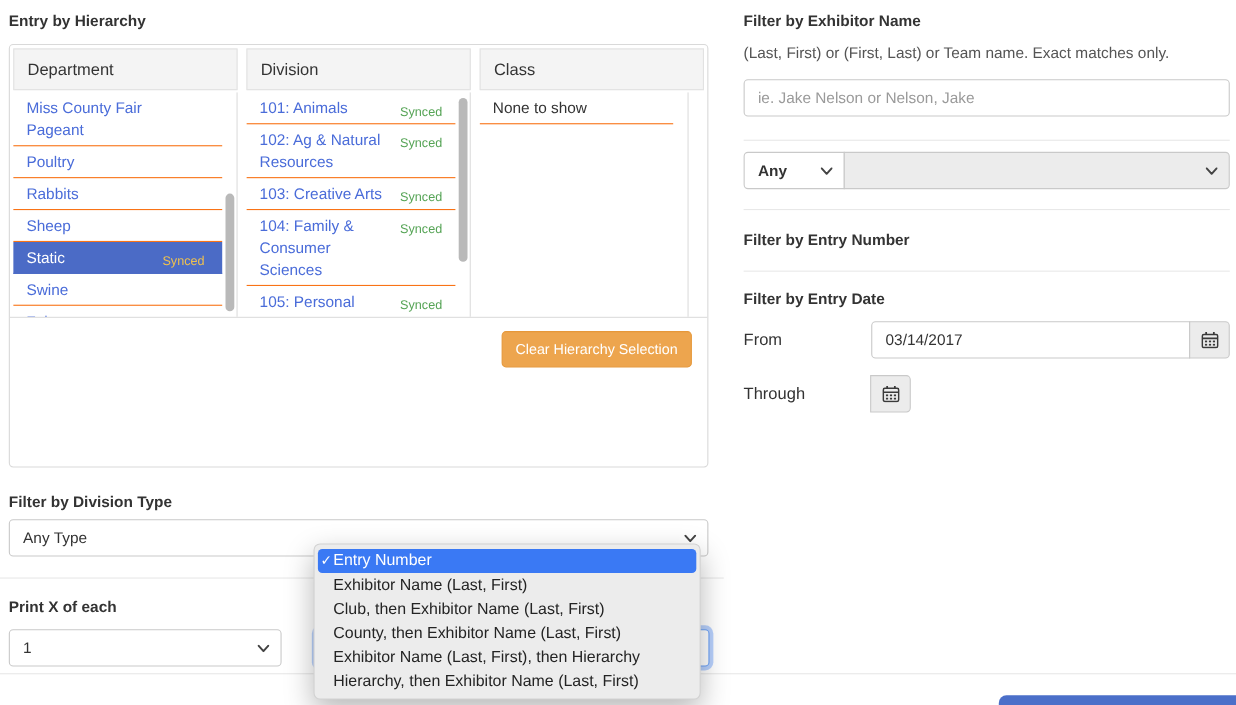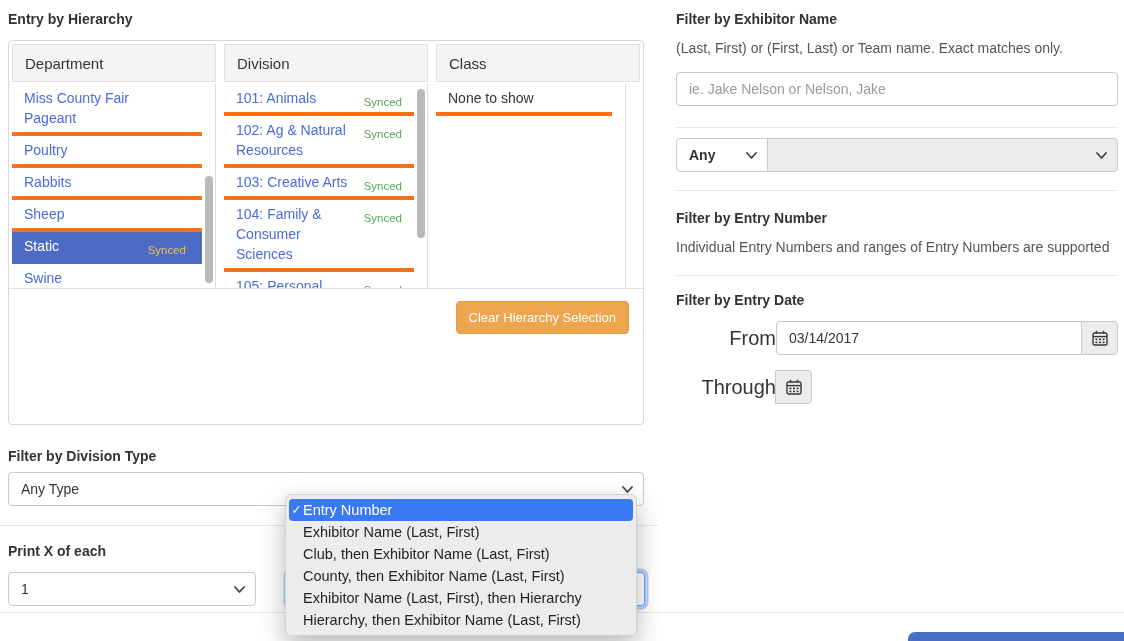--- a/index.html
+++ b/index.html
@@ -20,21 +20,21 @@
   
   .ltitle { margin:11px 0 13px 8px; }
   .hpanel { margin-left:8px; width:636px; height:385px; border:1px solid #d9d9d9; border-radius:4px; }
   .hcols { display:flex; gap:8px; padding:3px 3px 0 3px; }
   .hcol { flex:1; min-width:0; }
   .hcol-h { height:38px; background:#f4f4f4; border:1px solid #e2e2e2;
             display:flex; align-items:center; padding:0 12px; font-size:15px; color:#333; }
   .hcol-b { height:204px; margin-top:2px; border-right:1px solid #ddd; position:relative; overflow:hidden; }
   .hcol-b.narrow { width:190px; }
   .hrow { position:relative; padding:4px 58px 4px 12px; margin-right:13px;
-          border-bottom:4px solid #f97316; font-size:14px; line-height:20px;
+          border-bottom:1px solid #f97316; font-size:14px; line-height:20px;
           color:#4a6cd9; cursor:pointer; }
   .hrow.plain { color:#333; padding-right:12px; margin-right:13px; cursor:default; }
   .hrow.selected { background:#4b6bc6; color:#ffffff; border-bottom-color:#4b6bc6; }
   .badge-gold  { position:absolute; right:16px; top:8px; font-size:11.5px; color:#eec04f; }
   .badge-green { position:absolute; right:12px; top:8px; font-size:11.5px; color:#56a456; }
   .vthumb { position:absolute; right:2px; width:8px; border-radius:4px; background:#b9b9b9; }
   .hfoot { border-top:1px solid #ddd; margin-top:0; padding:12px 14px; text-align:right; }
   .btn-orange { background:#eda54e; border:1px solid #e6983a; color:#fff;
                 font-size:13px; padding:8px 12px; border-radius:4px; cursor:pointer;
                 font-family:inherit; }
@@ -72,21 +72,21 @@
   .rrow2 { margin-top:10px;align-items:flex-end; }
   .rhr2 { margin-top:18px; }
   .rlabel3 { margin-top:19px; display:block; }
   .rdesc3 { margin-top:13px; }
   .rinput3 { margin-top:17px; }
   .rhr3 { margin-top:20px; }
   .rlabel4 { margin-top:16px; display:block; }
   .date-row { display:flex; align-items:center; }
   .date-row.from { margin-top:13px; }
   .date-row.through { margin-top:15px; }
-  .date-lab { width:100px; text-align:right; font-size:20px; color:#333; }
+  .date-lab { width:100px; margin-right:16px; text-align:left; font-size:15px; color:#333; }
   .date-group { flex:1; display:flex; }
   .date-group .txt { border-radius:4px 0 0 4px; flex:1; }
   .cal-addon { width:37px; height:34px; margin-left:-1px; background:#ececec;
                border:1px solid #c9c9c9; border-radius:0 4px 4px 0;
                display:flex; align-items:center; justify-content:center; cursor:pointer; }
 
   
   .dd-menu { position:absolute; left:285px; top:494px; width:352px; z-index:30;
              background:#ececec; border:1px solid #d2d2d2; border-radius:6px;
              padding:4px 0; box-shadow:0 10px 26px rgba(0,0,0,.28); }
@@ -246,21 +246,20 @@
         <span></span>
         <svg class="chev" width="11" height="7">
             <use href="#chev-g"></use>
           </svg>
       </div>
     </div>
 
     <hr class="divider rhr2">
 
     <span class="sec-label rlabel3">Filter by Entry Number</span>
-    <div class="desc rdesc3">Individual Entry Numbers and ranges of Entry Numbers are supported</div>
 
     <hr class="divider rhr3">
 
     <span class="sec-label rlabel4">Filter by Entry Date</span>
 
     <div class="date-row from">
       <div class="date-lab">From</div>
       <div class="date-group">
         <input class="txt" type="text" value="03/14/2017" style="">
         <span class="cal-addon">

